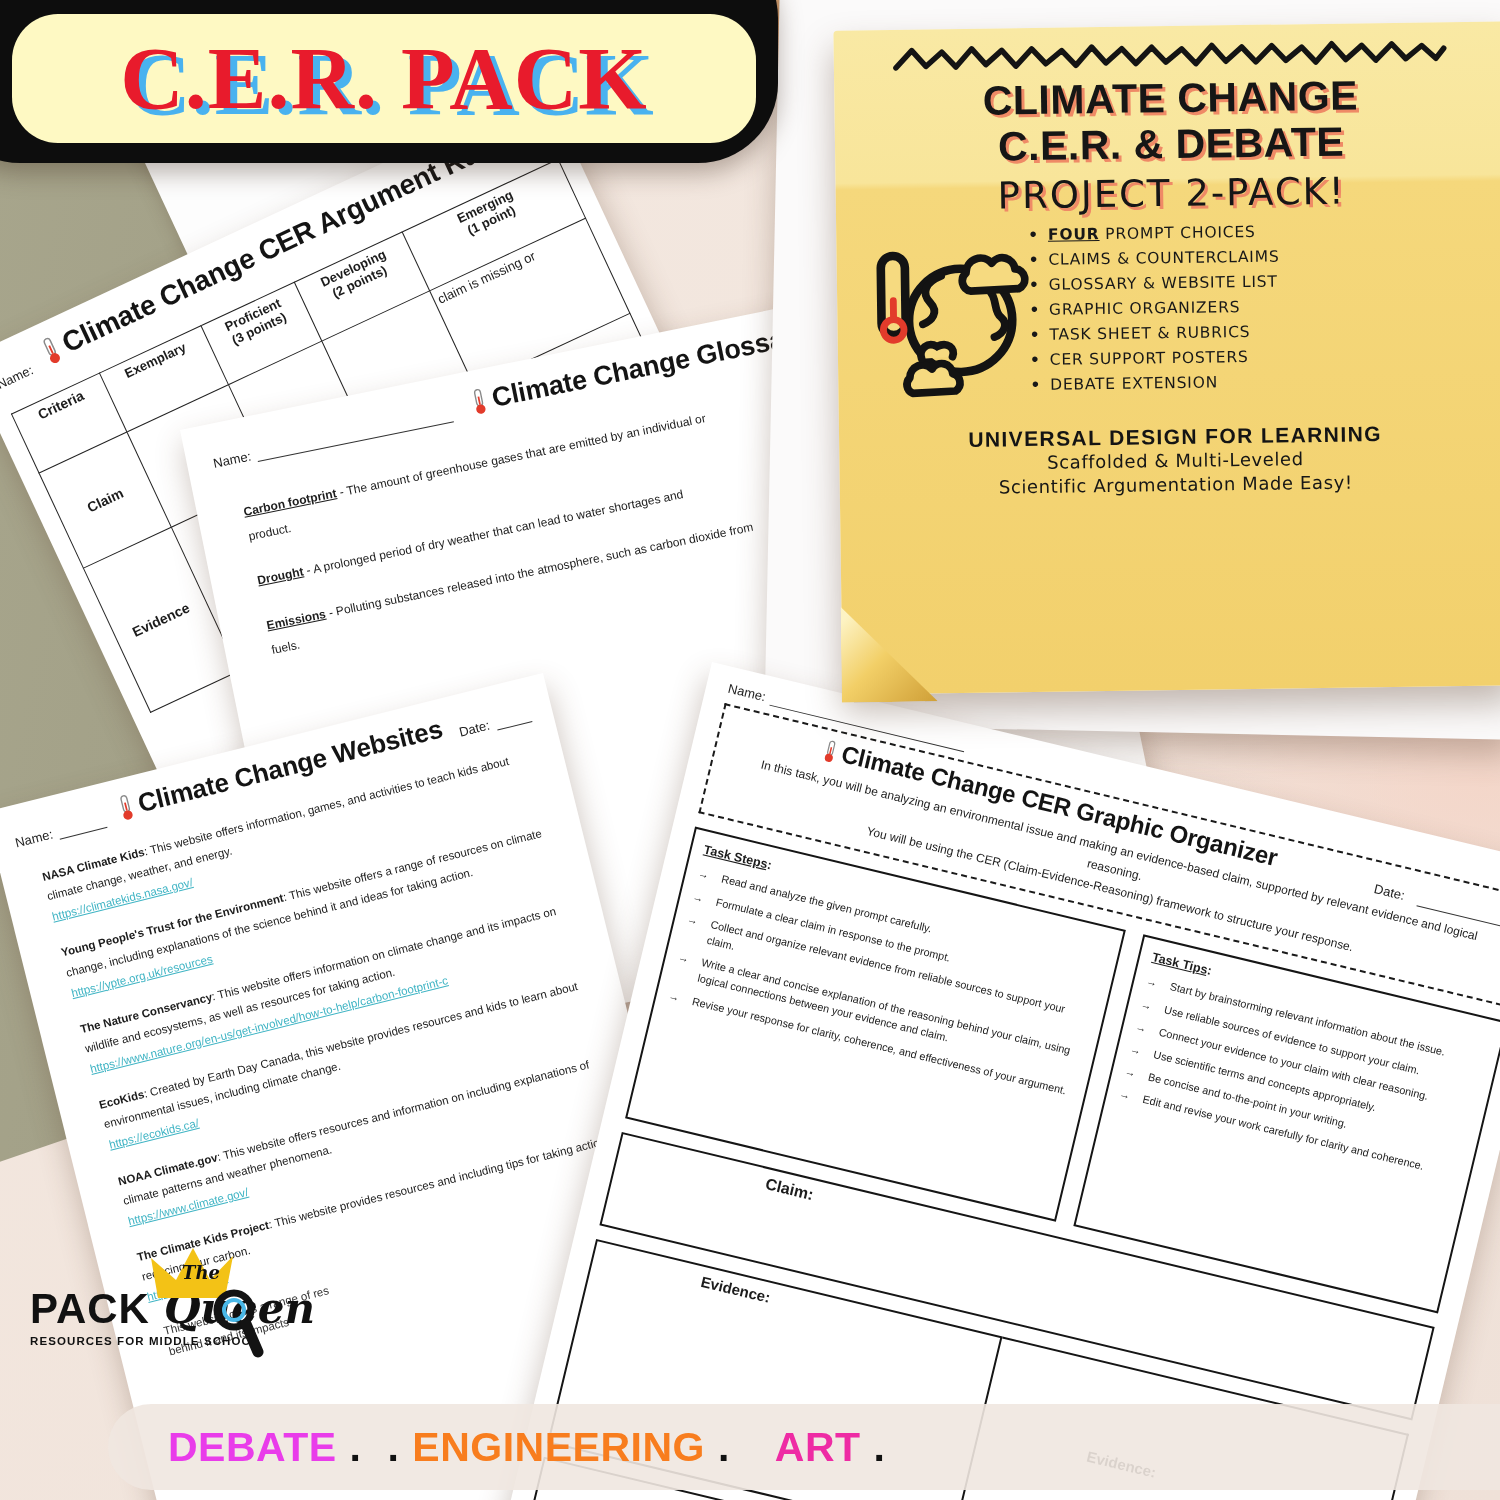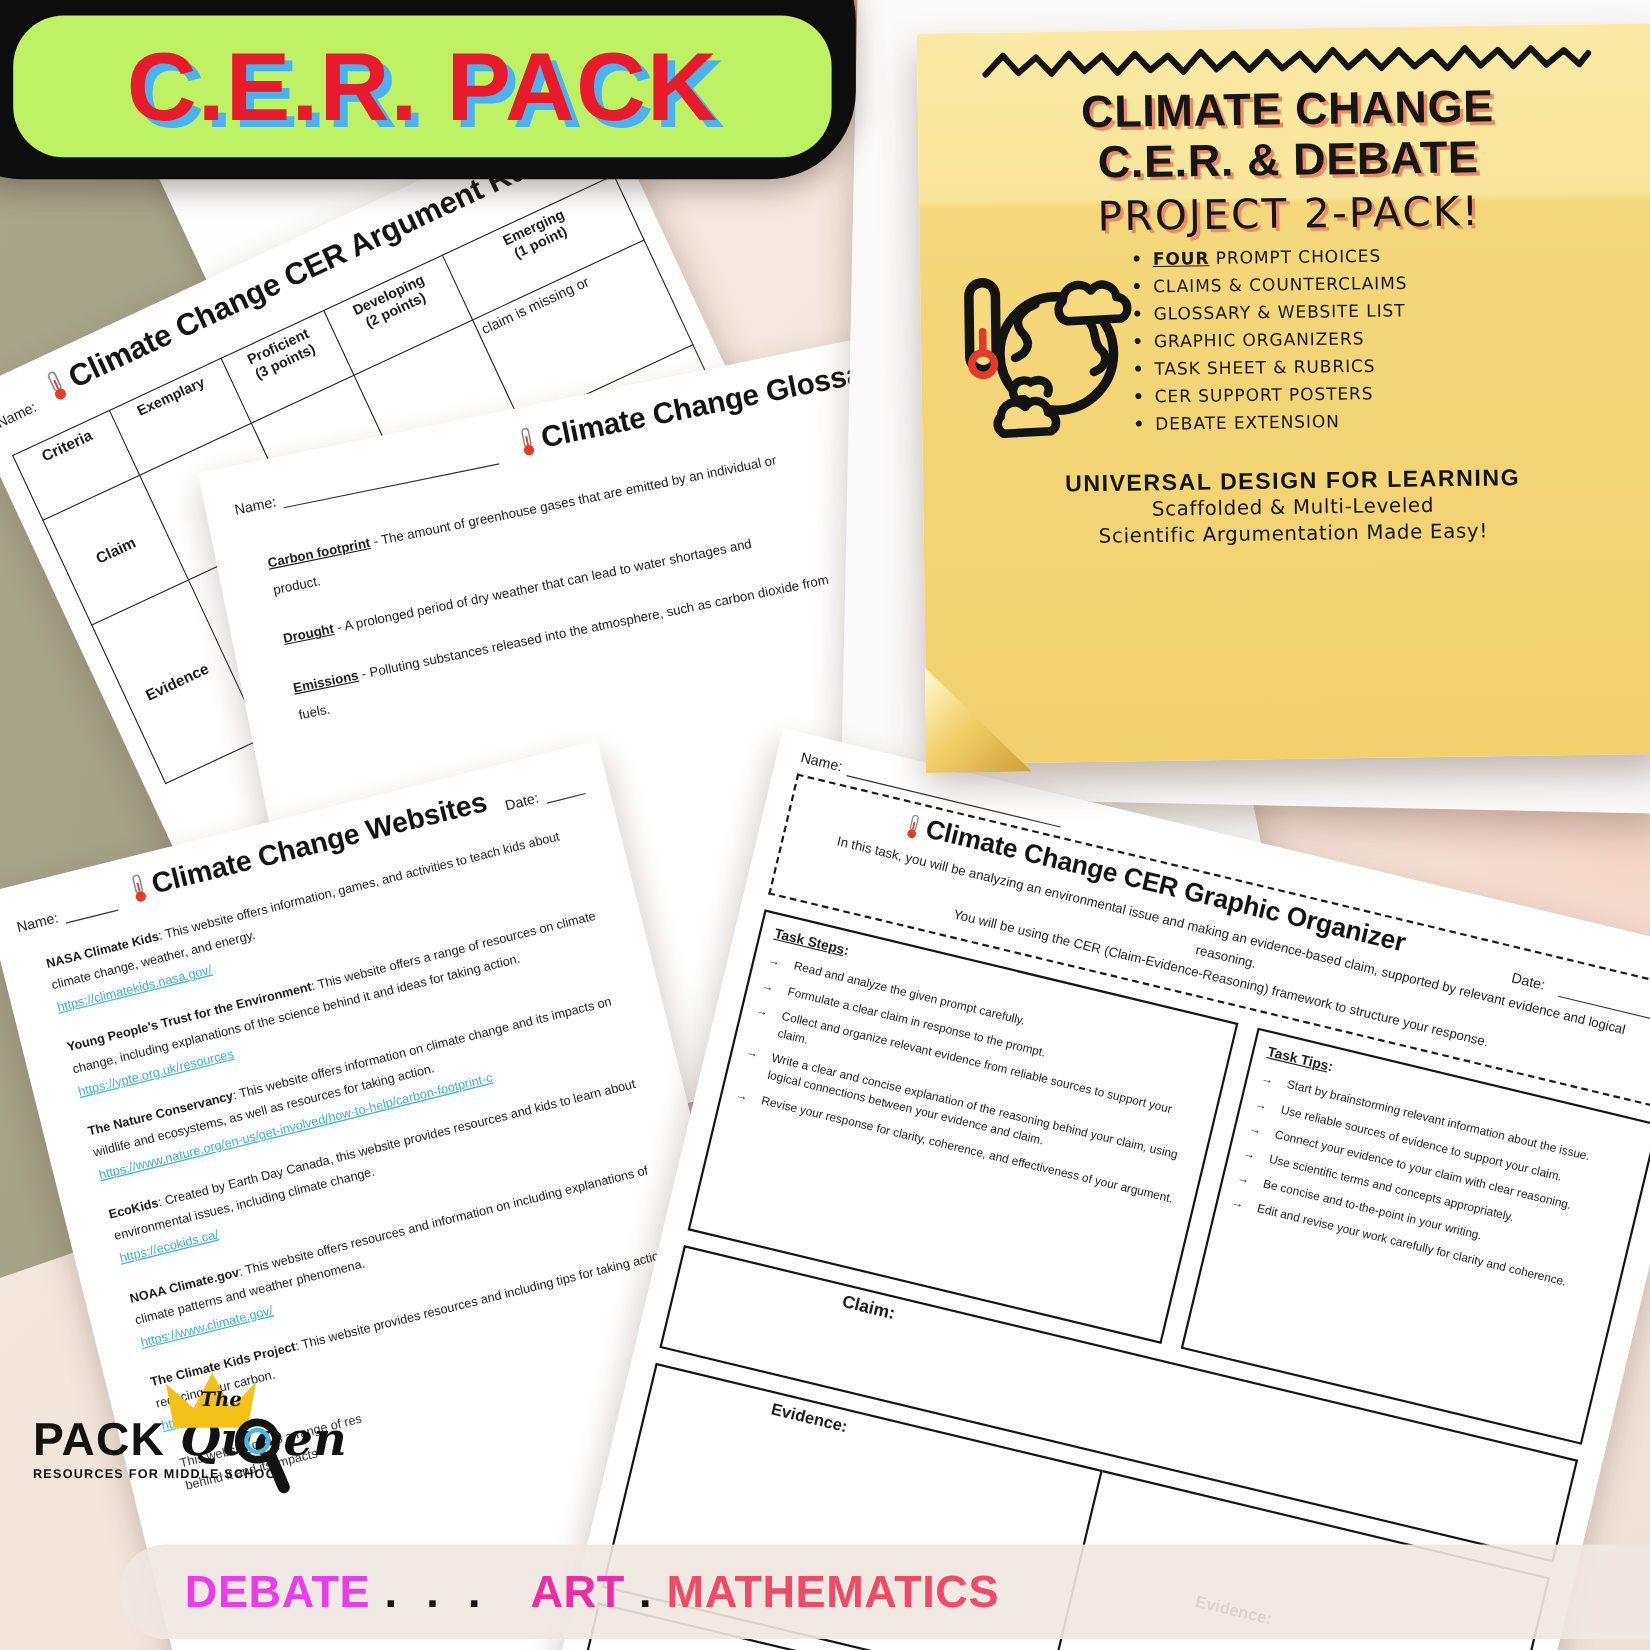--- a/index.html
+++ b/index.html
@@ -79,21 +79,21 @@
   .feat-icon{flex:0 0 172px;margin-top:6px;}
   .features{list-style:none;margin:2px 0 0;padding:0;font-family:"DejaVu Sans",sans-serif;font-size:15.5px;letter-spacing:.8px;line-height:1.62;color:#181818;}
   .features li{display:flex;gap:9px;}
   .features .dot{font-weight:700;}
   .feat-em{text-decoration:underline;font-weight:700;}
   .udl{margin-top:10px;font-size:21px;font-weight:900;letter-spacing:1.4px;color:#141414;}
   .sub{font-family:"DejaVu Sans",sans-serif;font-size:18px;letter-spacing:.6px;line-height:1.35;color:#161616;}
 
   
   .badge{left:-60px;top:-62px;width:838px;height:225px;background:#0d0d0d;border-radius:80px;z-index:11;box-shadow:0 10px 24px rgba(60,40,25,.35);}
-  .badge-inner{position:absolute;left:72px;top:76px;right:22px;bottom:20px;background:#bef264;border-radius:46px;display:flex;align-items:center;justify-content:center;}
+  .badge-inner{position:absolute;left:72px;top:76px;right:22px;bottom:20px;background:#fef9c3;border-radius:46px;display:flex;align-items:center;justify-content:center;font-family:Liberation Serif, serif;}
   .badge-text{font-size:88px;font-weight:900;letter-spacing:1px;color:#e81b2c;text-shadow:7px 6px 0 #49b2ef;white-space:nowrap;}
 
   
   .logo{left:30px;top:1284px;width:350px;z-index:12;color:#111;}
   .logo-row{display:flex;align-items:baseline;position:relative;}
   .steam{font-size:42px;font-weight:900;letter-spacing:1px;}
   .queen{font-family:"DejaVu Serif",serif;font-style:italic;font-weight:700;font-size:42px;margin-left:14px;}
   .crown-svg{position:absolute;left:118px;top:-40px;}
   .the{position:absolute;left:152px;top:-22px;font-family:"DejaVu Serif",serif;font-style:italic;font-size:18px;font-weight:700;}
   .magnifier{position:absolute;left:178px;top:2px;}
@@ -426,19 +426,19 @@
         <line x1="38" y1="38" x2="50" y2="66" stroke="#131313" stroke-width="11" stroke-linecap="round"></line>
       </svg>
     </div>
     <div class="tagline">RESOURCES FOR MIDDLE SCHOOL</div>
   </div>
 
   <div class="abs footer">
     <span style="color: rgb(233, 60, 234);">DEBATE</span>
     <span class="fsep">.</span>
     <span class="fsep">.</span>
+    <span style="color: rgb(248, 125, 30);">ENGINEERING</span>
     <span class="fsep">.</span>
     <span style="color: rgb(238, 43, 164); margin-left: 32px;">ART</span>
     <span class="fsep">.</span>
-    <span style="color: rgb(239, 74, 102);">MATHEMATICS</span>
   </div>
 
 </div>
 
 </body></html>

